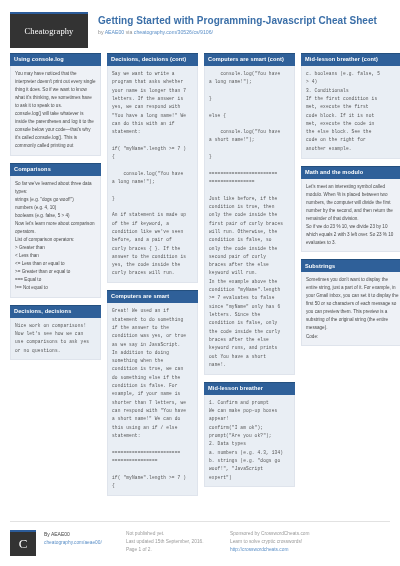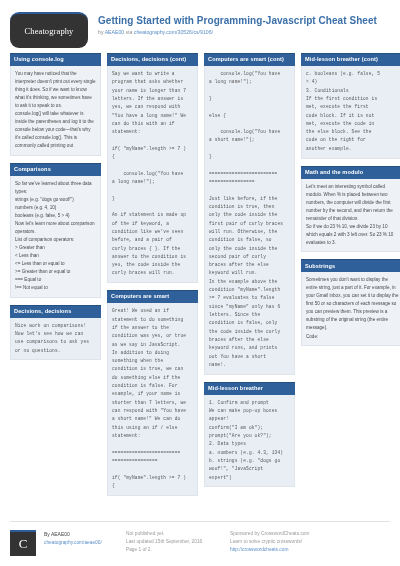--- a/index.html
+++ b/index.html
@@ -20,21 +20,20 @@
 
   
   .header{display:flex;align-items:flex-start;gap:10px;height:34px;margin-bottom:7px;}
   .logo{
     width:78px;height:36px;
     background:#333333;
     border-top:2px solid #2c5c9a;
     box-sizing:border-box;
     display:flex;align-items:center;justify-content:center;
     flex:0 0 auto;
-    border-radius:9px;
   }
   .logo span{
     color:#ffffff;
     font-family:"Liberation Serif", serif;
     font-size:8.5px;
     letter-spacing:.1px;
     white-space:nowrap;
   }
   .head-text{padding-top:3px;line-height:1.25;}
   .sheet-title{

